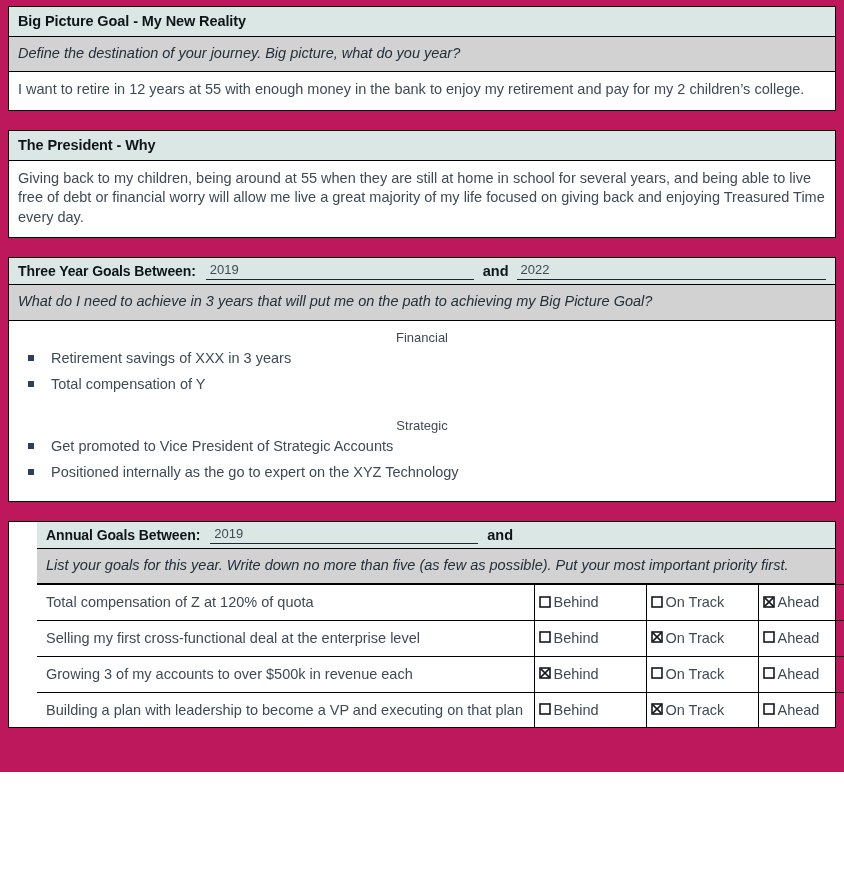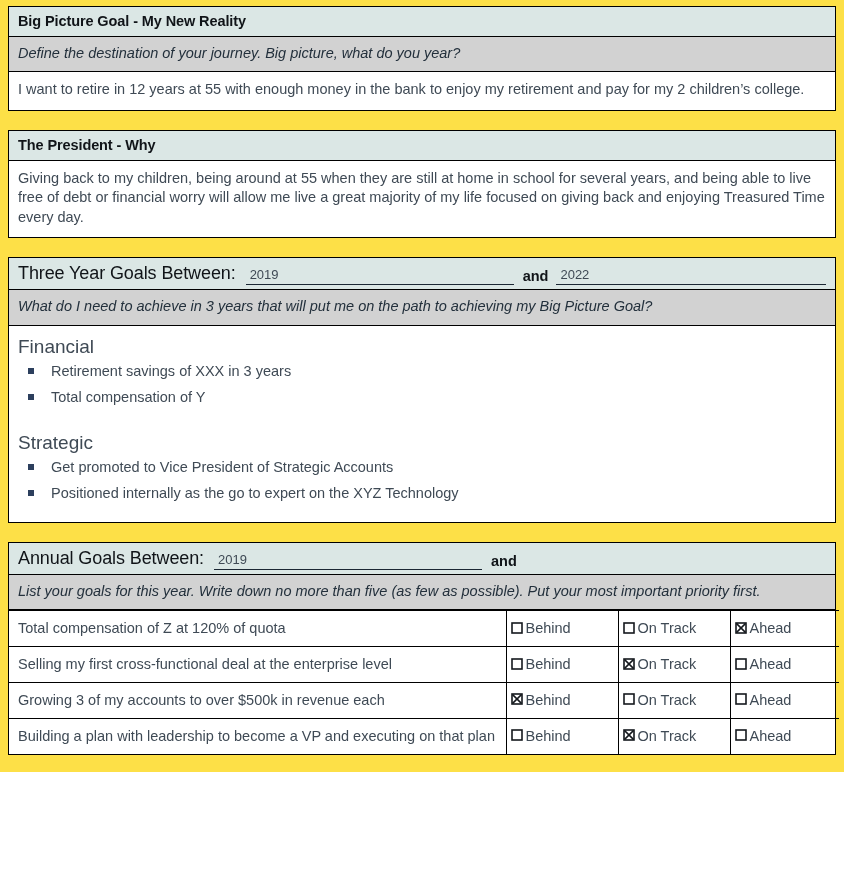--- a/index.html
+++ b/index.html
@@ -5,29 +5,29 @@
   * { box-sizing: border-box; }
   html, body {
     margin: 0; padding: 0;
     width: 844px; height: 891px;
     background: #ffffff;
     font-family: "Liberation Sans", sans-serif;
   }
   .page {
     width: 844px; height: 772px;
     padding: 6px 8px 0 8px;
-    background: #fde047;
+    background: #be185d;
     overflow: hidden;
   }
   .section {
     border: 1.5px solid #000000;
     margin-bottom: 19px;
     background: #ffffff;
   }
-  .section.last { margin-bottom: 16px; }
+  .section.last { margin-bottom: 16px; padding-left: 28px; }
 
   .sec-header {
     background: #dbe7e5;
     border-bottom: 1.5px solid #000000;
     padding: 6px 9px 7px 9px;
     font-weight: bold;
     font-size: 14.5px;
     color: #101418;
     letter-spacing: -0.1px;
   }
@@ -49,22 +49,22 @@
 
   
   .fill-header {
     background: #dbe7e5;
     border-bottom: 1.5px solid #000000;
     display: flex;
     align-items: flex-end;
     padding: 5px 9px 4px 9px;
   }
   .fill-label {
-    font-weight: normal;
-    font-size: 18px;
+    font-weight: bold;
+    font-size: 14px;
     color: #101418;
     white-space: nowrap;
     padding-bottom: 1px;
     letter-spacing: -0.1px;
   }
   .blank {
     border-bottom: 1.3px solid #1b2733;
     text-align: left;
     font-size: 13px;
     color: #3f4a55;
@@ -77,23 +77,24 @@
     font-weight: bold;
     font-size: 14.5px;
     color: #101418;
     padding: 0 0 1px 9px;
     white-space: nowrap;
   }
 
   
   .goal-group { margin-bottom: 2px; }
   .group-title {
-    font-size: 19px;
+    font-size: 13px;
     color: #3f4a55;
     margin: 0 0 3px 0;
+    text-align: center;
   }
   .bullets { list-style: none; margin: 0; padding: 0; }
   .bullets li {
     position: relative;
     padding: 0 0 7px 33px;
     font-size: 14.5px;
     color: #3f4a55;
     line-height: 1.3;
   }
   .bullets li .sq {

